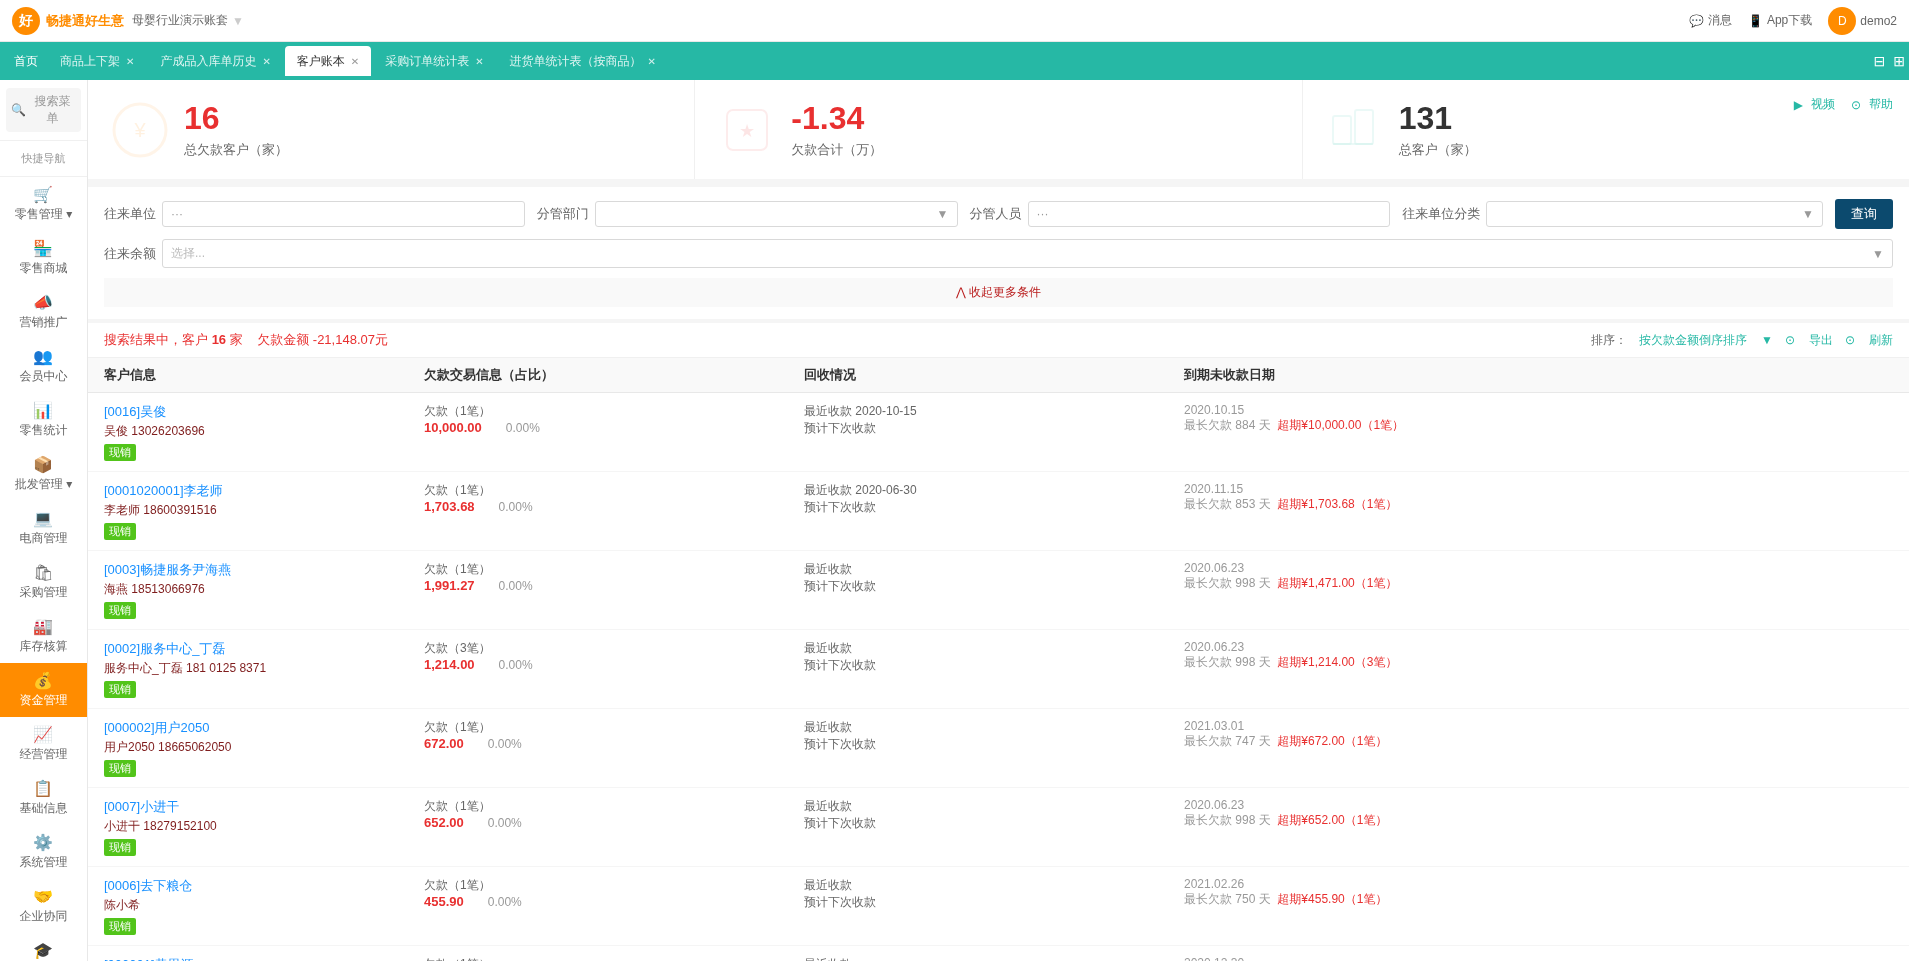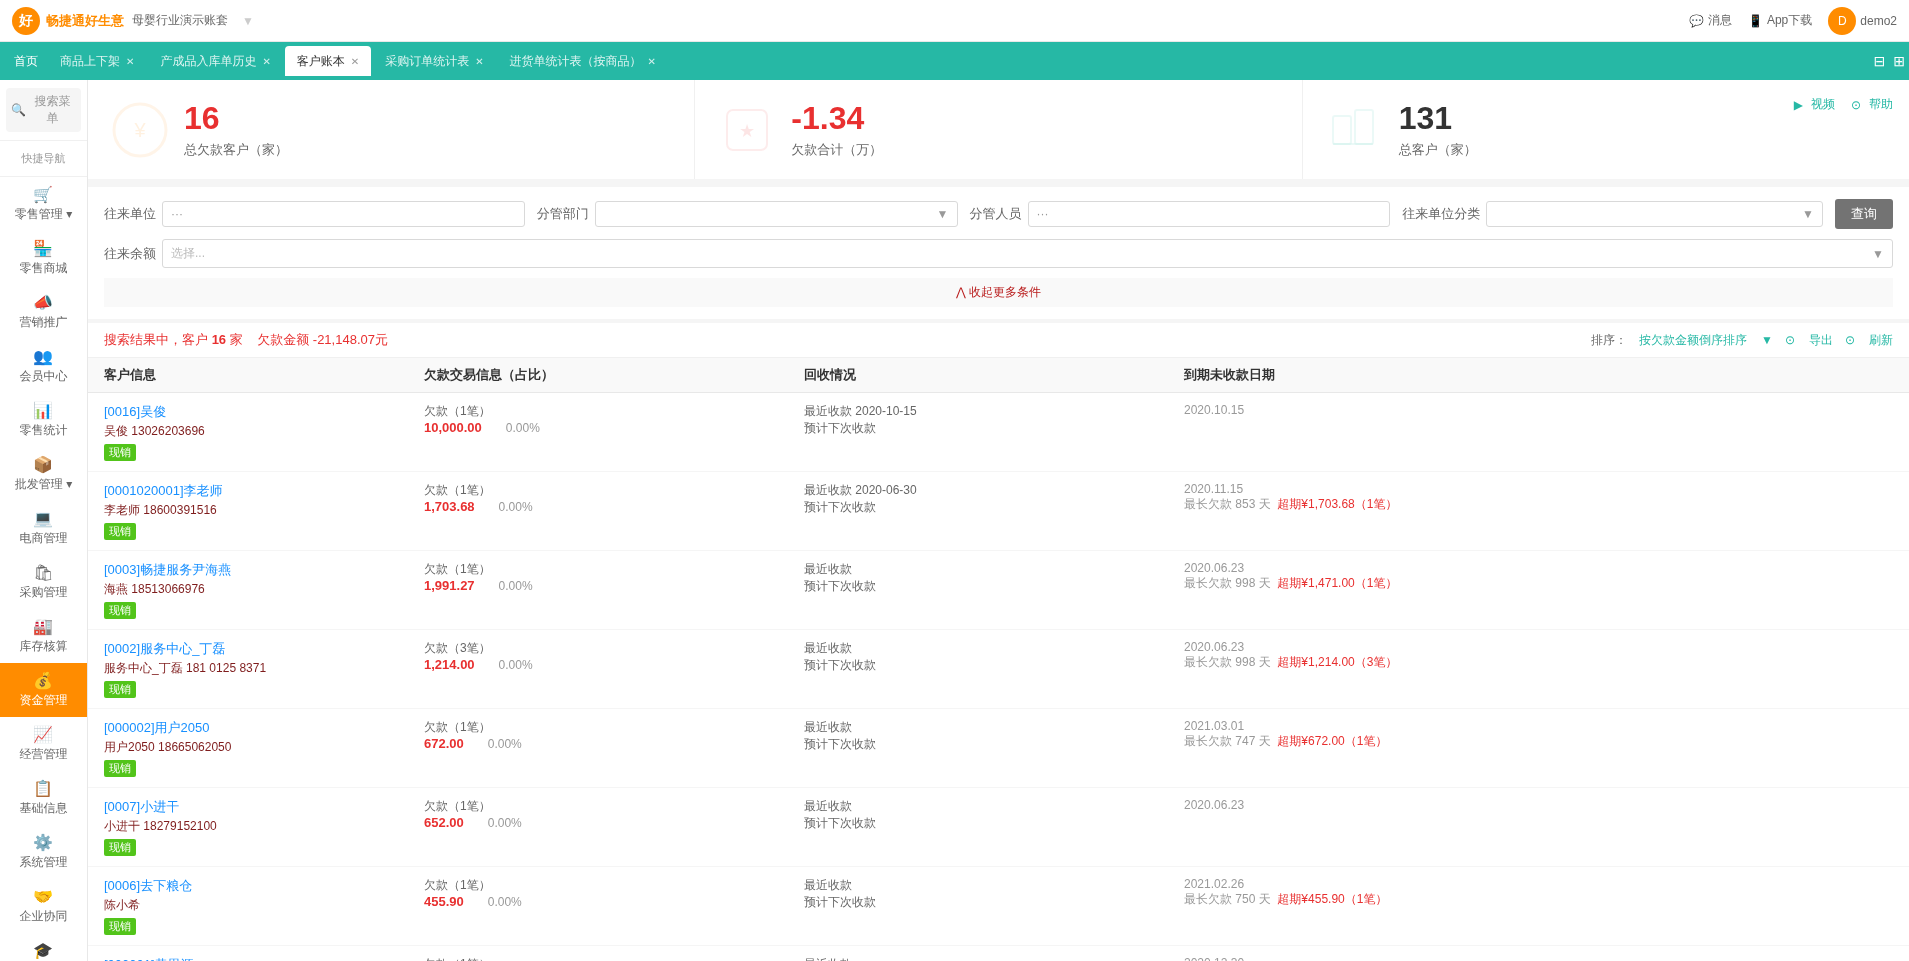--- a/index.html
+++ b/index.html
@@ -8,21 +8,21 @@
     
     .top-bar {
       display: flex; align-items: center; justify-content: space-between;
       background: #fff; height: 42px; padding: 0 12px;
       border-bottom: 1px solid #e8e8e8;
     }
     .top-bar-left { display: flex; align-items: center; gap: 8px; }
     .logo-area { display: flex; align-items: center; gap: 6px; }
     .logo-icon { width: 28px; height: 28px; background: #ff8c00; border-radius: 50%; display: flex; align-items: center; justify-content: center; color: #fff; font-size: 14px; font-weight: bold; }
     .logo-text { color: #ff8c00; font-size: 13px; font-weight: bold; }
-    .store-selector { display: flex; align-items: center; gap: 14px; color: #333; font-size: 12px; cursor: pointer; }
+    .store-selector { display: flex; align-items: center; gap: 4px; color: #333; font-size: 12px; cursor: pointer; }
     .store-selector span { color: #666; }
     .top-bar-right { display: flex; align-items: center; gap: 16px; }
     .top-bar-action { display: flex; align-items: center; gap: 4px; color: #666; font-size: 12px; cursor: pointer; }
     .avatar { width: 28px; height: 28px; border-radius: 50%; background: #ff8c00; display: flex; align-items: center; justify-content: center; color: #fff; font-size: 12px; }
 
     
     .tabs-bar {
       background: #26b8a5; display: flex; align-items: center;
       height: 38px; padding: 0 4px;
     }
@@ -94,21 +94,21 @@
       min-width: 120px;
     }
     .filter-input .dots { color: #999; }
     .filter-select {
       flex: 1; border: 1px solid #d9d9d9; border-radius: 3px;
       padding: 5px 8px; font-size: 12px; color: #999; background: #fff;
       display: flex; align-items: center; justify-content: space-between; cursor: pointer;
       min-width: 120px;
     }
     .search-btn {
-      background: #737373; color: #fff; border: none; border-radius: 3px;
+      background: #0c4a6e; color: #fff; border: none; border-radius: 3px;
       padding: 6px 16px; font-size: 13px; cursor: pointer; text-align: center;
     }
     .collapse-row { text-align: center; color: #b91c1c; font-size: 12px; cursor: pointer; background: #f9f9f9; padding: 6px; }
 
     
     .results-bar {
       background: #fff; padding: 8px 16px; display: flex; align-items: center;
       justify-content: space-between; border-bottom: 1px solid #f0f0f0; margin-bottom: 0;
     }
     .results-info { font-size: 13px; color: #666; }
@@ -424,20 +424,23 @@
         <span class="debt-amount">10,000.00</span>
         <span class="debt-percent">0.00%</span>
       </div>
     </div>
     <div>
       <div class="collection-info">最近收款    2020-10-15</div>
       <div class="collection-info">预计下次收款</div>
     </div>
     <div>
       <div class="overdue-info">2020.10.15</div>
+      <div class="overdue-info">
+        最长欠款 884 天 &nbsp;<span class="overdue-link">超期¥10,000.00（1笔）</span>
+      </div>
     </div>
   </div>
           <div class="table-row">
     <div>
       <div class="customer-name">[0001020001]李老师</div>
       <div class="customer-sub">李老师  18600391516</div>
       <span class="tag-green">现销</span>
     </div>
     <div>
       <div class="debt-info">欠款（1笔）</div>
@@ -541,20 +544,23 @@
         <span class="debt-amount">652.00</span>
         <span class="debt-percent">0.00%</span>
       </div>
     </div>
     <div>
       <div class="collection-info">最近收款</div>
       <div class="collection-info">预计下次收款</div>
     </div>
     <div>
       <div class="overdue-info">2020.06.23</div>
+      <div class="overdue-info">
+        最长欠款 998 天 &nbsp;<span class="overdue-link">超期¥652.00（1笔）</span>
+      </div>
     </div>
   </div>
           <div class="table-row">
     <div>
       <div class="customer-name">[0006]去下粮仓</div>
       <div class="customer-sub">陈小希</div>
       <span class="tag-green">现销</span>
     </div>
     <div>
       <div class="debt-info">欠款（1笔）</div>

